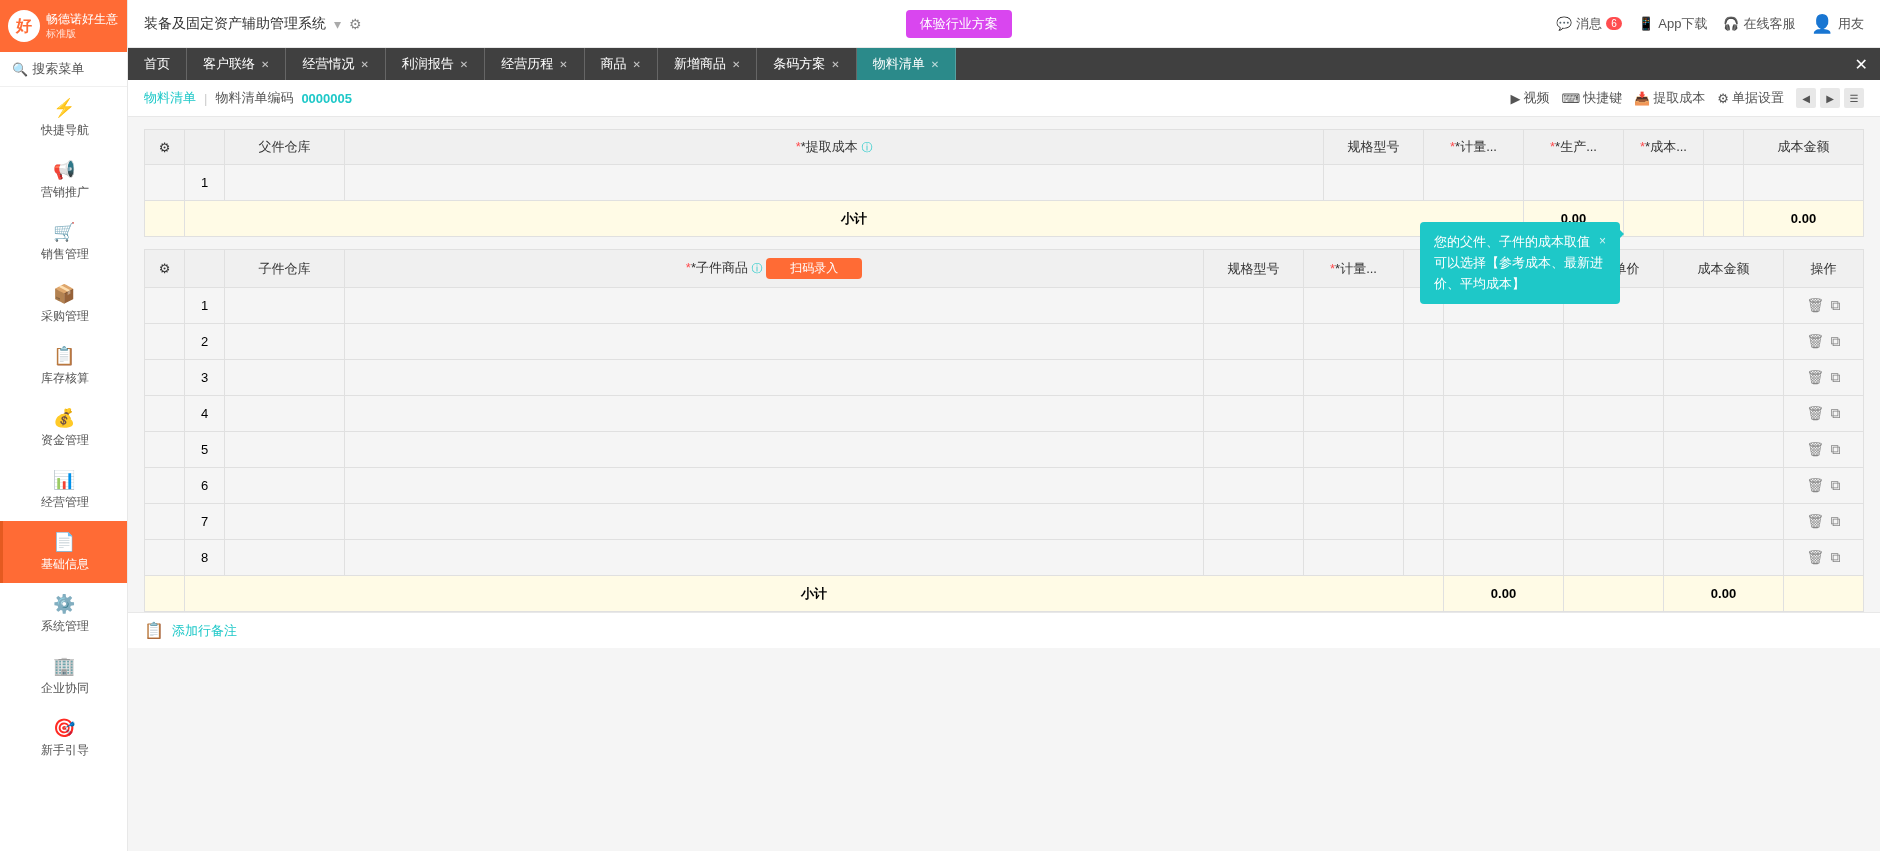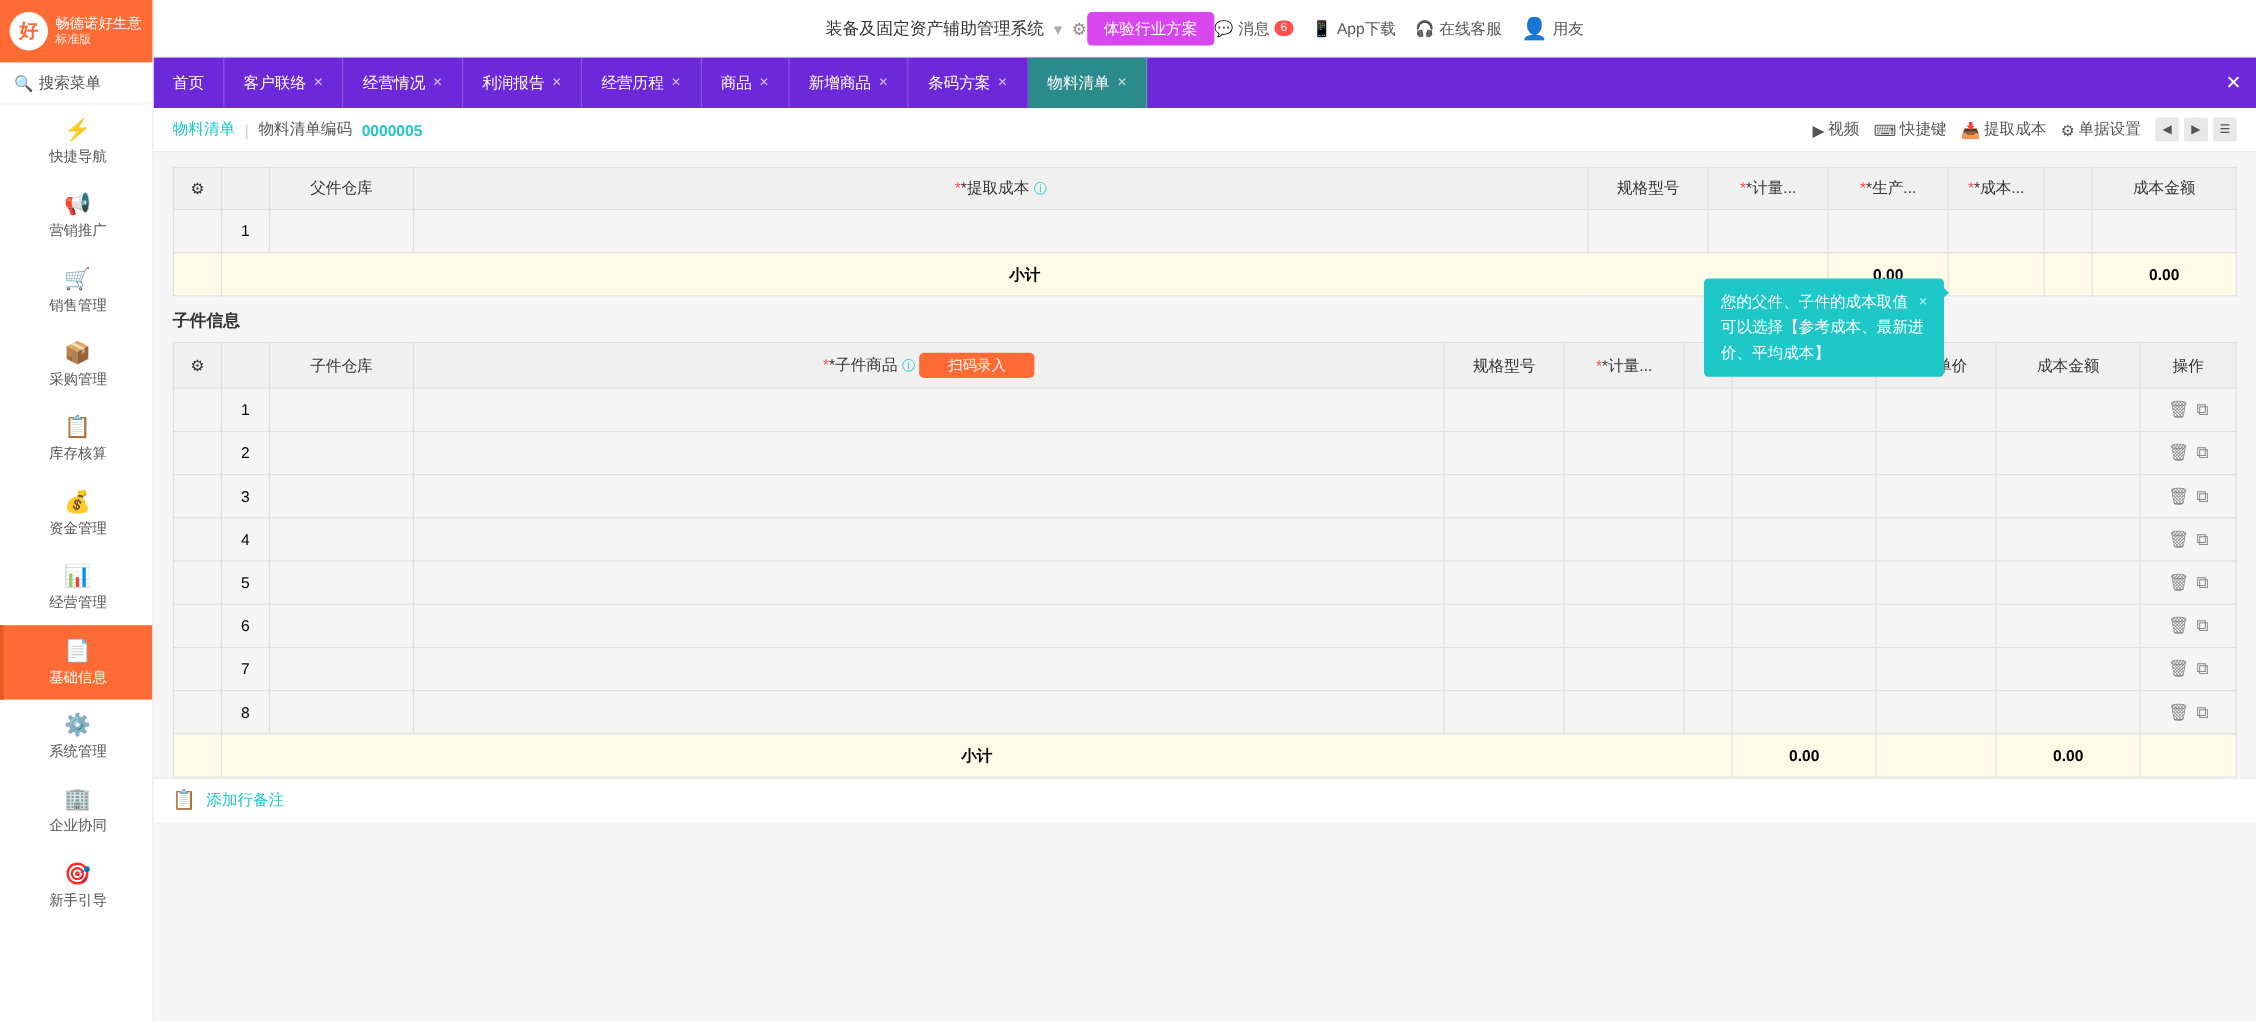--- a/index.html
+++ b/index.html
@@ -62,21 +62,21 @@
 
     
     .main-area { flex: 1; display: flex; flex-direction: column; overflow: hidden; }
 
     
     .top-header {
       background: #fff;
       height: 48px;
       display: flex;
       align-items: center;
-      justify-content: center;
+      justify-content: space-between;
       padding: 0 16px;
       border-bottom: 1px solid #e8e8e8;
       flex-shrink: 0;
     }
     .system-title { display: flex; align-items: center; gap: 8px; font-size: 14px; color: #333; }
     .trial-btn {
       background: #d946ef;
       color: #fff;
       border: none;
       border-radius: 4px;
@@ -91,24 +91,24 @@
       color: #fff;
       border-radius: 10px;
       font-size: 10px;
       padding: 1px 5px;
       min-width: 16px;
       text-align: center;
     }
 
     
     .nav-tabs {
-      background: #6d28d9;
-      display: flex;
-      align-items: center;
-      height: 42px;
+      background: #404040;
+      display: flex;
+      align-items: center;
+      height: 32px;
       flex-shrink: 0;
       overflow-x: auto;
     }
     .nav-tab {
       padding: 0 16px;
       height: 42px;
       display: flex;
       align-items: center;
       color: #fff;
       cursor: pointer;
@@ -464,21 +464,20 @@
             <td style="font-weight:bold;">0.00</td>
             <td></td>
             <td></td>
             <td style="font-weight:bold;">0.00</td>
           </tr>
         </tbody>
       </table>
     </div>
 
     <div class="section" style="padding-top:12px;">
-      <div class="section-title">子件信息</div>
       <table class="data-table">
         <thead>
           <tr>
             <th class="gear-th">⚙</th>
             <th style="width:40px;"></th>
             <th class="col-warehouse">子件仓库</th>
             <th class="col-product">
               <span class="required">*</span><span>*子件商品</span>
               <span class="info-icon">ⓘ</span>
               <button class="scan-btn">扫码录入</button>

